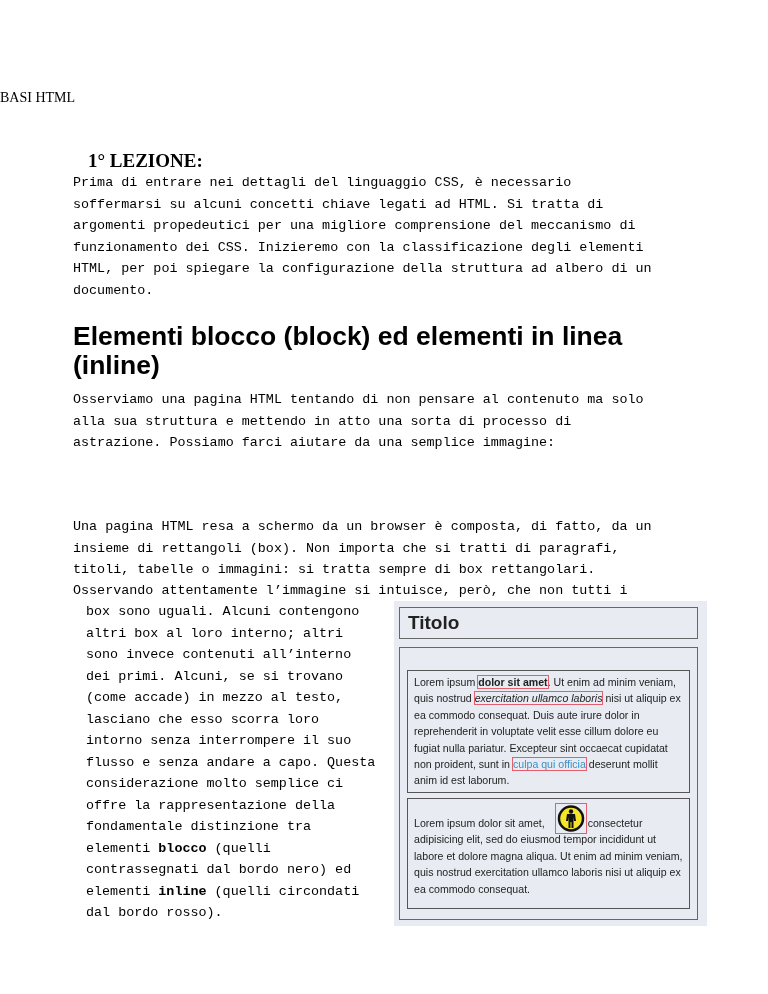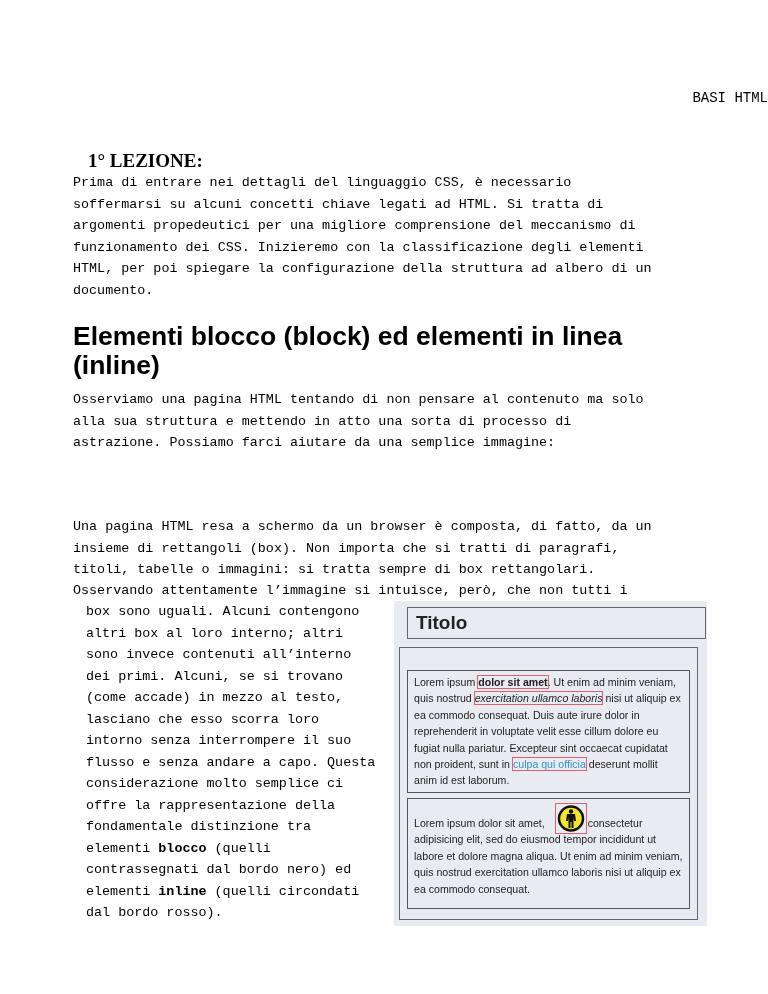--- a/index.html
+++ b/index.html
@@ -1,32 +1,32 @@
 <!DOCTYPE html>
 <html><head>
 <meta charset="utf-8">
 <style>
   html, body { margin:0; padding:0; background:#ffffff; }
   body { width:768px; height:994px; position:relative; overflow:hidden; color:#000; }
-  .doc-title { position:absolute; top:90px; left:0; width:768px; text-align:right;
-    font-family:Liberation Mono, monospace; font-size:14px; }
+  .doc-title { position:absolute; top:90px; left:0; width:768px; text-align:left;
+    font-family:Liberation Serif, serif; font-size:14px; }
   .lesson { position:absolute; top:150px; left:88px; font-family:"Liberation Serif", serif;
     font-weight:bold; font-size:19px; }
   .mono { font-family:"Liberation Mono", "DejaVu Sans Mono", monospace; font-size:13.4px; line-height:21.5px; white-space:pre; }
   .p1 { position:absolute; top:172px; left:73px; }
   .h2 { position:absolute; top:322px; left:73px; width:620px; font-family:"Liberation Sans", sans-serif;
     font-weight:bold; font-size:26.5px; line-height:29px; }
   .p2 { position:absolute; top:389px; left:73px; }
   .p3 { position:absolute; top:516px; left:73px; }
   .p4a { position:absolute; top:580px; left:73px; }
   .p4b { position:absolute; top:601px; left:73px;margin-left:13px; }
   b.mb { font-weight:bold; }
 
   .figure { position:absolute; left:394px; top:601px; width:313px; height:325px; background:#e8ecf2; }
-  .fig-title-box { position:absolute; left:13px; top:6px; width:299px; height:32px; border:1px solid #666; box-sizing:border-box; }
+  .fig-title-box { position:absolute; left:5px; top:6px; width:299px; height:32px; border:1px solid #666; box-sizing:border-box; }
   .fig-title { position:absolute; left:8px; top:4px; font-family:"Liberation Sans", sans-serif; font-weight:bold; font-size:19px; color:#222; }
   .fig-body { position:absolute; left:5px; top:46px; width:299px; height:273px; border:1px solid #666; box-sizing:border-box; }
   .inner { position:absolute; left:7px; width:283px; border:1px solid #555; box-sizing:border-box;
     font-family:"Liberation Sans", sans-serif; font-size:10.6px; line-height:16.4px; color:#222; padding:0 6px; }
   .inner1 { top:22px; height:123px; padding-top:3px; }
   .inner2 { top:150px; height:111px; padding-top:16px; }
   .il { outline:1px solid #e06070; }
   .il-b { font-weight:bold; }
   .il-i { font-style:italic; }
   .il-a { color:#3a8fc4; }

